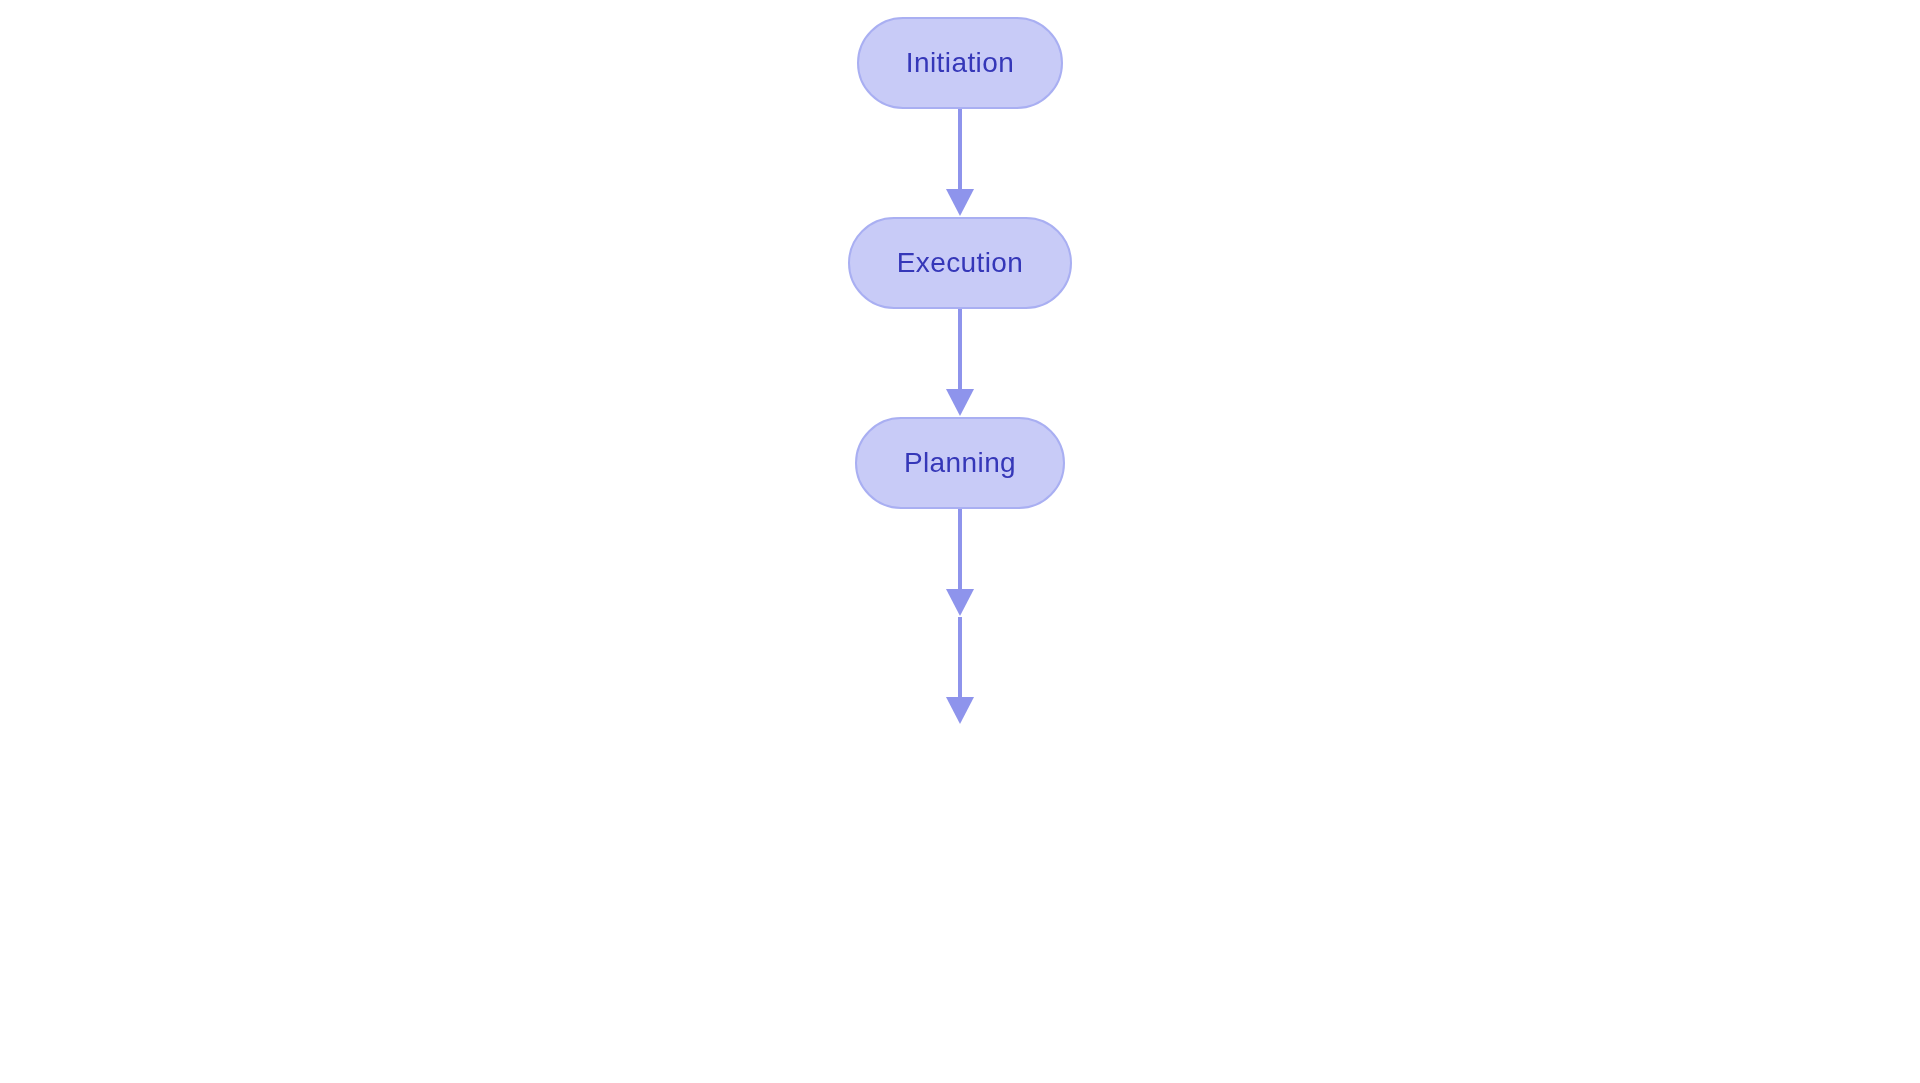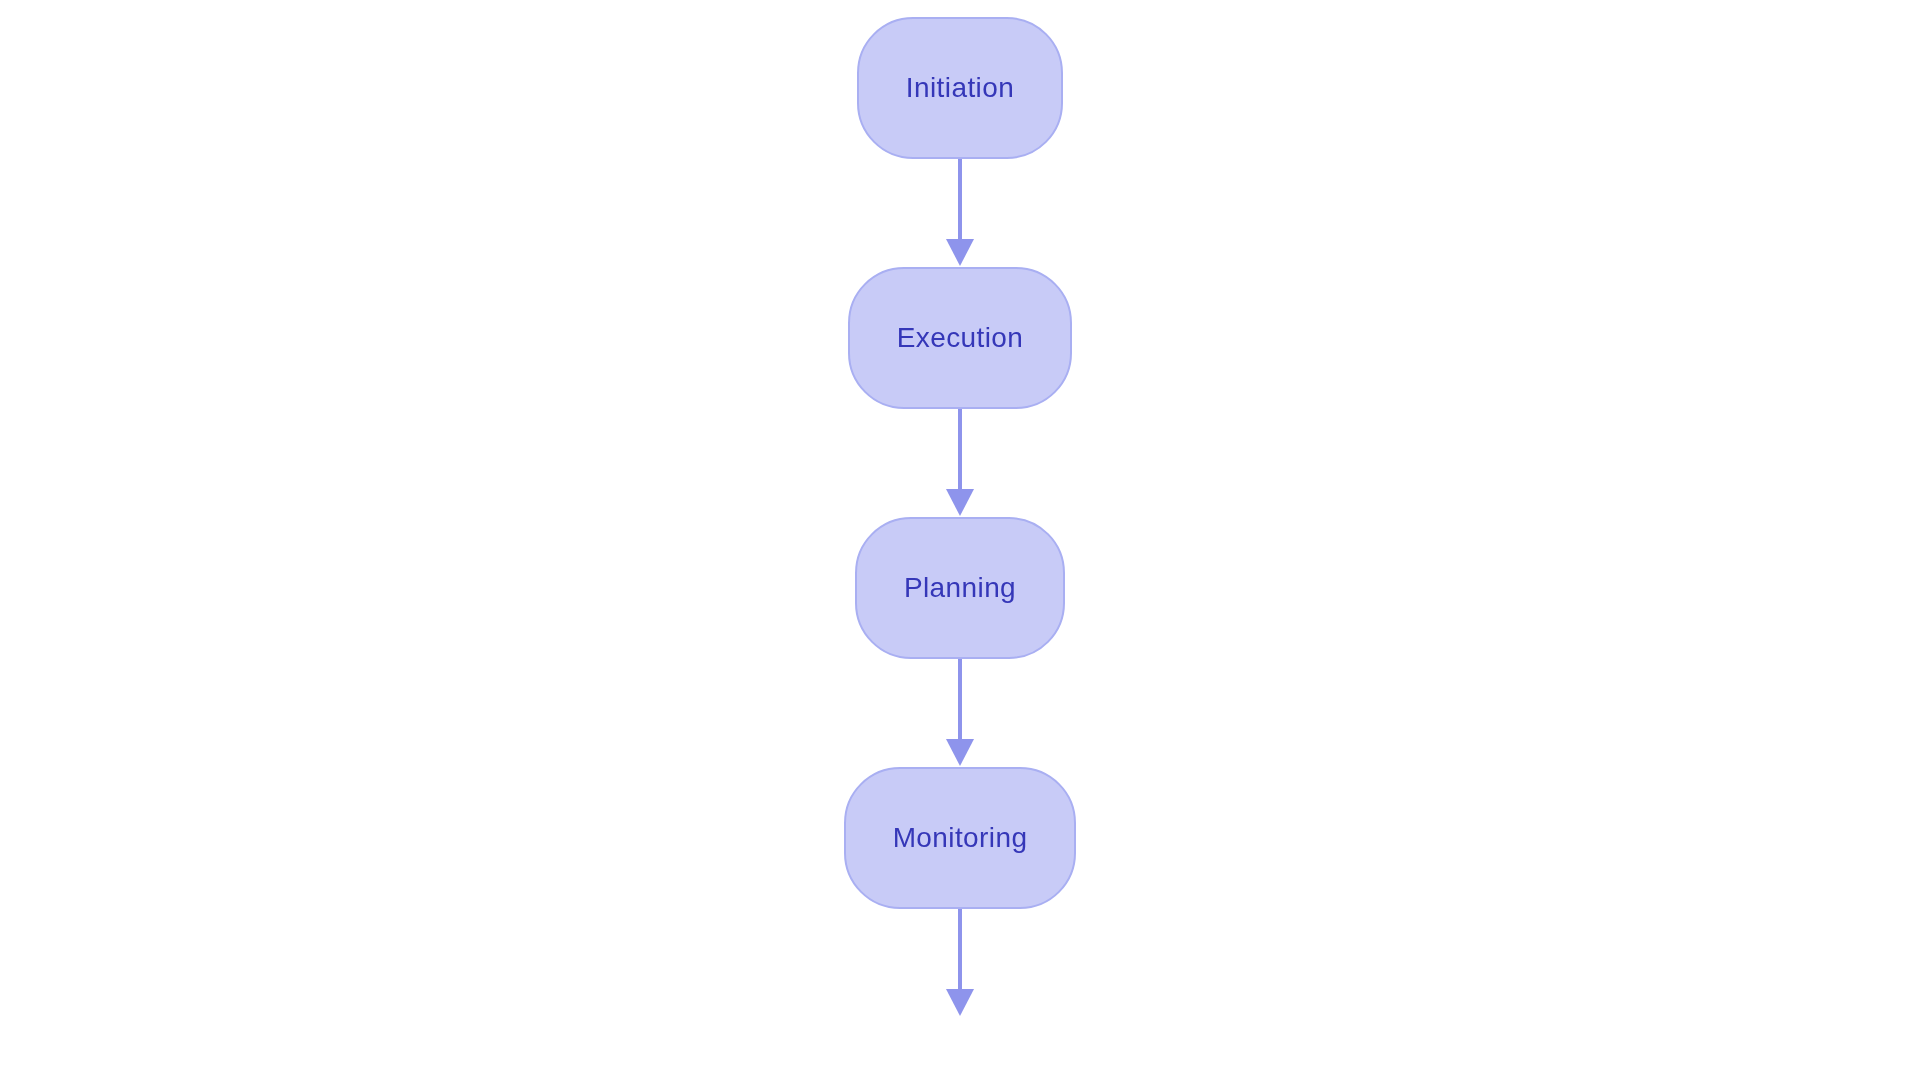--- a/index.html
+++ b/index.html
@@ -21,21 +21,21 @@
     height: 1083px;
     background: var(--background);
     display: flex;
     flex-direction: column;
     align-items: center;
     padding-top: 17px;
     overflow: hidden;
   }
   .flow-node {
     flex: 0 0 auto;
-    height: 142px;
+    height: 92px;
     min-width: 190px;
     padding: 0 47px;
     display: flex;
     align-items: center;
     justify-content: center;
     background: var(--node-fill);
     border: 2px solid var(--node-border);
     border-radius: 56px;
     color: var(--node-text);
     font-size: 28px;
@@ -75,21 +75,20 @@
     <polygon points="8,80 36,80 22,107"></polygon>
   </svg>
 
   <div class="flow-node">Planning</div>
 
   <svg class="flow-arrow" viewBox="0 0 44 108" width="44" height="108" aria-hidden="true">
     <line x1="22" y1="0" x2="22" y2="84"></line>
     <polygon points="8,80 36,80 22,107"></polygon>
   </svg>
 
-  <div class="flow-node">Monitoring</div>
 
   <svg class="flow-arrow" viewBox="0 0 44 108" width="44" height="108" aria-hidden="true">
     <line x1="22" y1="0" x2="22" y2="84"></line>
     <polygon points="8,80 36,80 22,107"></polygon>
   </svg>
 
 
 </div>
 
 </body></html>

